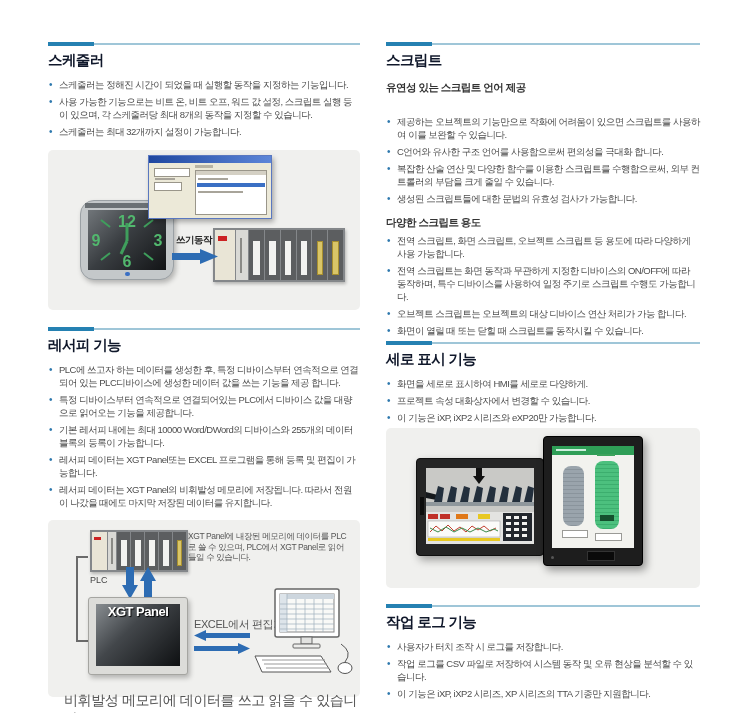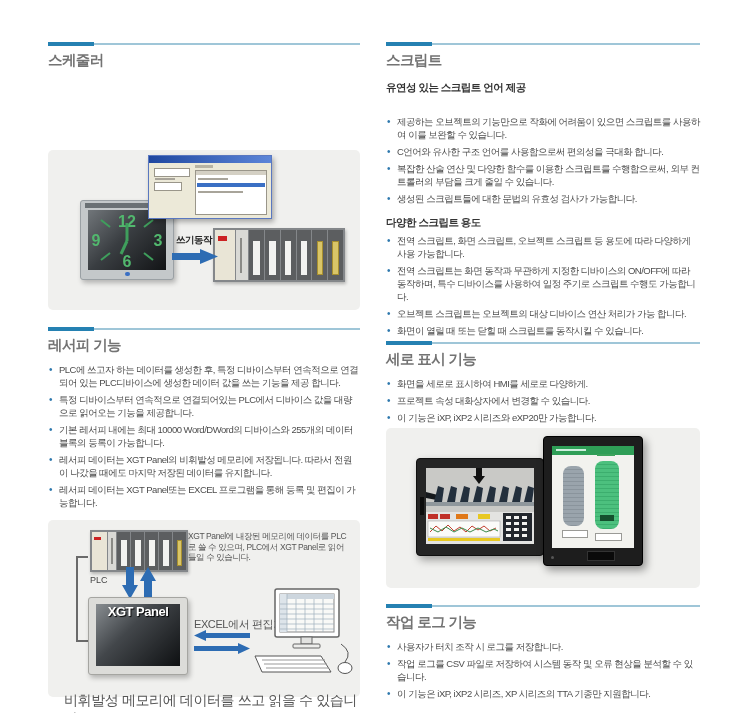--- a/index.html
+++ b/index.html
@@ -5,33 +5,33 @@
   html,body { margin:0; padding:0; background:#fff; }
   .page {
     position:relative; width:740px; height:713px; background:#ffffff;
     overflow:hidden; font-family:"Liberation Sans", sans-serif;
   }
   
   .section { position:absolute; }
   .rule { position:relative; height:4px; }
   .rule-line { position:absolute; left:0; right:0; top:1px; height:2px; background:#9fc6d8; }
   .rule-accent { position:absolute; left:0; top:0; width:46px; height:4px; background:#2581b2; }
-  .sec-title { margin:5px 0 0 0; font-size:14.5px; font-weight:bold; color:#737373; letter-spacing:-0.6px; }
+  .sec-title { margin:5px 0 0 0; font-size:14.5px; font-weight:bold; color:#0f172a; letter-spacing:-0.6px; }
   .subhead { margin:11px 0 3px 0; font-size:10.5px; font-weight:bold; color:#333; letter-spacing:-0.5px; }
   .bullets { list-style:none; margin:8px 0 0 0; padding:0; }
   .bullets li {
     position:relative; padding-left:11px; margin-bottom:4px;
     font-size:9.5px; line-height:13px; color:#4d4d4d; letter-spacing:-0.5px;
   }
   .bullets li::before { content:"\2022"; position:absolute; left:1px; top:0; color:#2f79ae; font-size:10px; }
   
   .figure { position:absolute; background:#f0f0ee; border-radius:5px; }
   
   .clock-panel { position:absolute; left:32px; top:50px; width:92px; height:78px;
-    background:#c4c8ca; border:1px solid #9aa0a4; border-radius:3px; box-shadow:2px 3px 5px rgba(0,0,0,.25); }
+    background:#c4c8ca; border:1px solid #9aa0a4; border-radius:14px; box-shadow:2px 3px 5px rgba(0,0,0,.25); }
   .clock-top { position:absolute; left:4px; top:2px; right:4px; height:5px; background:#6a7074; }
   .clock-screen { position:absolute; left:7px; top:9px; right:7px; bottom:9px;
     background:linear-gradient(135deg,#71767a 0%,#3a3e42 45%,#121416 100%); }
   .clock-dot { position:absolute; left:44px; bottom:3px; width:5px; height:4px; background:#3a6fc4; border-radius:2px; }
   .dialog { position:absolute; left:100px; top:5px; width:122px; height:62px;
     background:#ece9d8; border:1px solid #5a78c0; box-shadow:2px 3px 5px rgba(0,0,0,.3); z-index:3; }
   .dlg-title { height:7px; background:linear-gradient(90deg,#1f47a0,#5d86d8); }
   .dlg-bar { position:absolute; background:#b8b4a4; height:3px; }
   .dlg-box { position:absolute; background:#fff; border:1px solid #9a968a; }
   .dlg-hdr { position:absolute; left:0; top:0; right:0; height:4px; background:#d4d0c4; }
@@ -92,20 +92,25 @@
 <body>
 
 <div class="page">
 
   <div class="section" style="left:48px; top:42px; width:312px;">
     <div class="rule">
       <span class="rule-line"></span>
       <span class="rule-accent"></span>
     </div>
     <h2 class="sec-title">스케줄러</h2>
+    <ul class="bullets">
+      <li>스케줄러는 정해진 시간이 되었을 때 실행할 동작을 지정하는 기능입니다.</li>
+      <li>사용 가능한 기능으로는 비트 온, 비트 오프, 워드 값 설정, 스크립트 실행 등 이 있으며, 각 스케줄러당 최대 8개의 동작을 지정할 수 있습니다.</li>
+      <li>스케줄러는 최대 32개까지 설정이 가능합니다.</li>
+    </ul>
   </div>
 
   <div class="figure" style="left:48px; top:150px; width:312px; height:160px;">
 
     <div class="clock-panel">
       <div class="clock-top"></div>
       <div class="clock-screen">
         <svg width="100%" height="100%" viewBox="0 0 78 60">
           <text x="39" y="17" font-size="16" font-weight="bold" fill="#52b86e" text-anchor="middle" font-family="Liberation Sans, sans-serif">12</text>
           <text x="70" y="36" font-size="16" font-weight="bold" fill="#52b86e" text-anchor="middle" font-family="Liberation Sans, sans-serif">3</text>
@@ -156,22 +161,22 @@
   <div class="section" style="left:48px; top:327px; width:312px;">
     <div class="rule">
       <span class="rule-line"></span>
       <span class="rule-accent"></span>
     </div>
     <h2 class="sec-title">레서피 기능</h2>
     <ul class="bullets">
       <li>PLC에 쓰고자 하는 데이터를 생성한 후, 특정 디바이스부터 연속적으로 연결되어 있는 PLC디바이스에 생성한 데이터 값을 쓰는 기능을 제공 합니다.</li>
       <li>특정 디바이스부터 연속적으로 연결되어있는 PLC에서 디바이스 값을 대량으로 읽어오는 기능을 제공합니다.</li>
       <li>기본 레서피 내에는 최대 10000 Word/DWord의 디바이스와 255개의 데이터 블록의 등록이 가능합니다.</li>
+      <li>레서피 데이터는 XGT Panel또는 EXCEL 프로그램을 통해 등록 및 편집이 가능합니다.</li>
       <li>레서피 데이터는 XGT Panel의 비휘발성 메모리에 저장됩니다. 따라서 전원이 나갔을 때에도 마지막 저장된 데이터를 유지합니다.</li>
-      <li>레서피 데이터는 XGT Panel또는 EXCEL 프로그램을 통해 등록 및 편집이 가능합니다.</li>
     </ul>
   </div>
 
   <div class="figure" style="left:48px; top:520px; width:312px; height:177px;text-decoration:underline;">
     <div class="plc" style="left:42px; top:10px; width:94px; height:38px;">
       <div class="plc-power"></div>
       <div class="plc-cpu"></div>
       <div class="plc-mod"></div>
       <div class="plc-mod"></div>
       <div class="plc-mod"></div>

